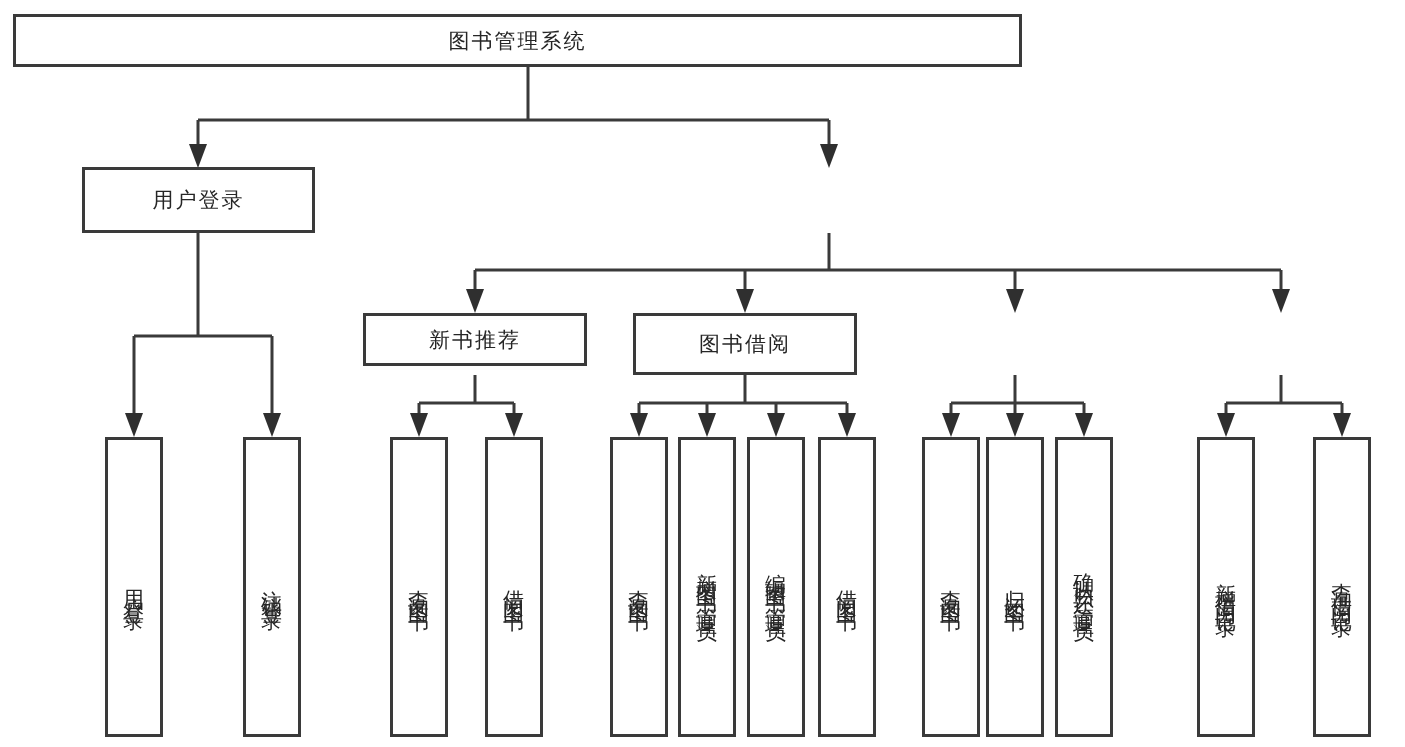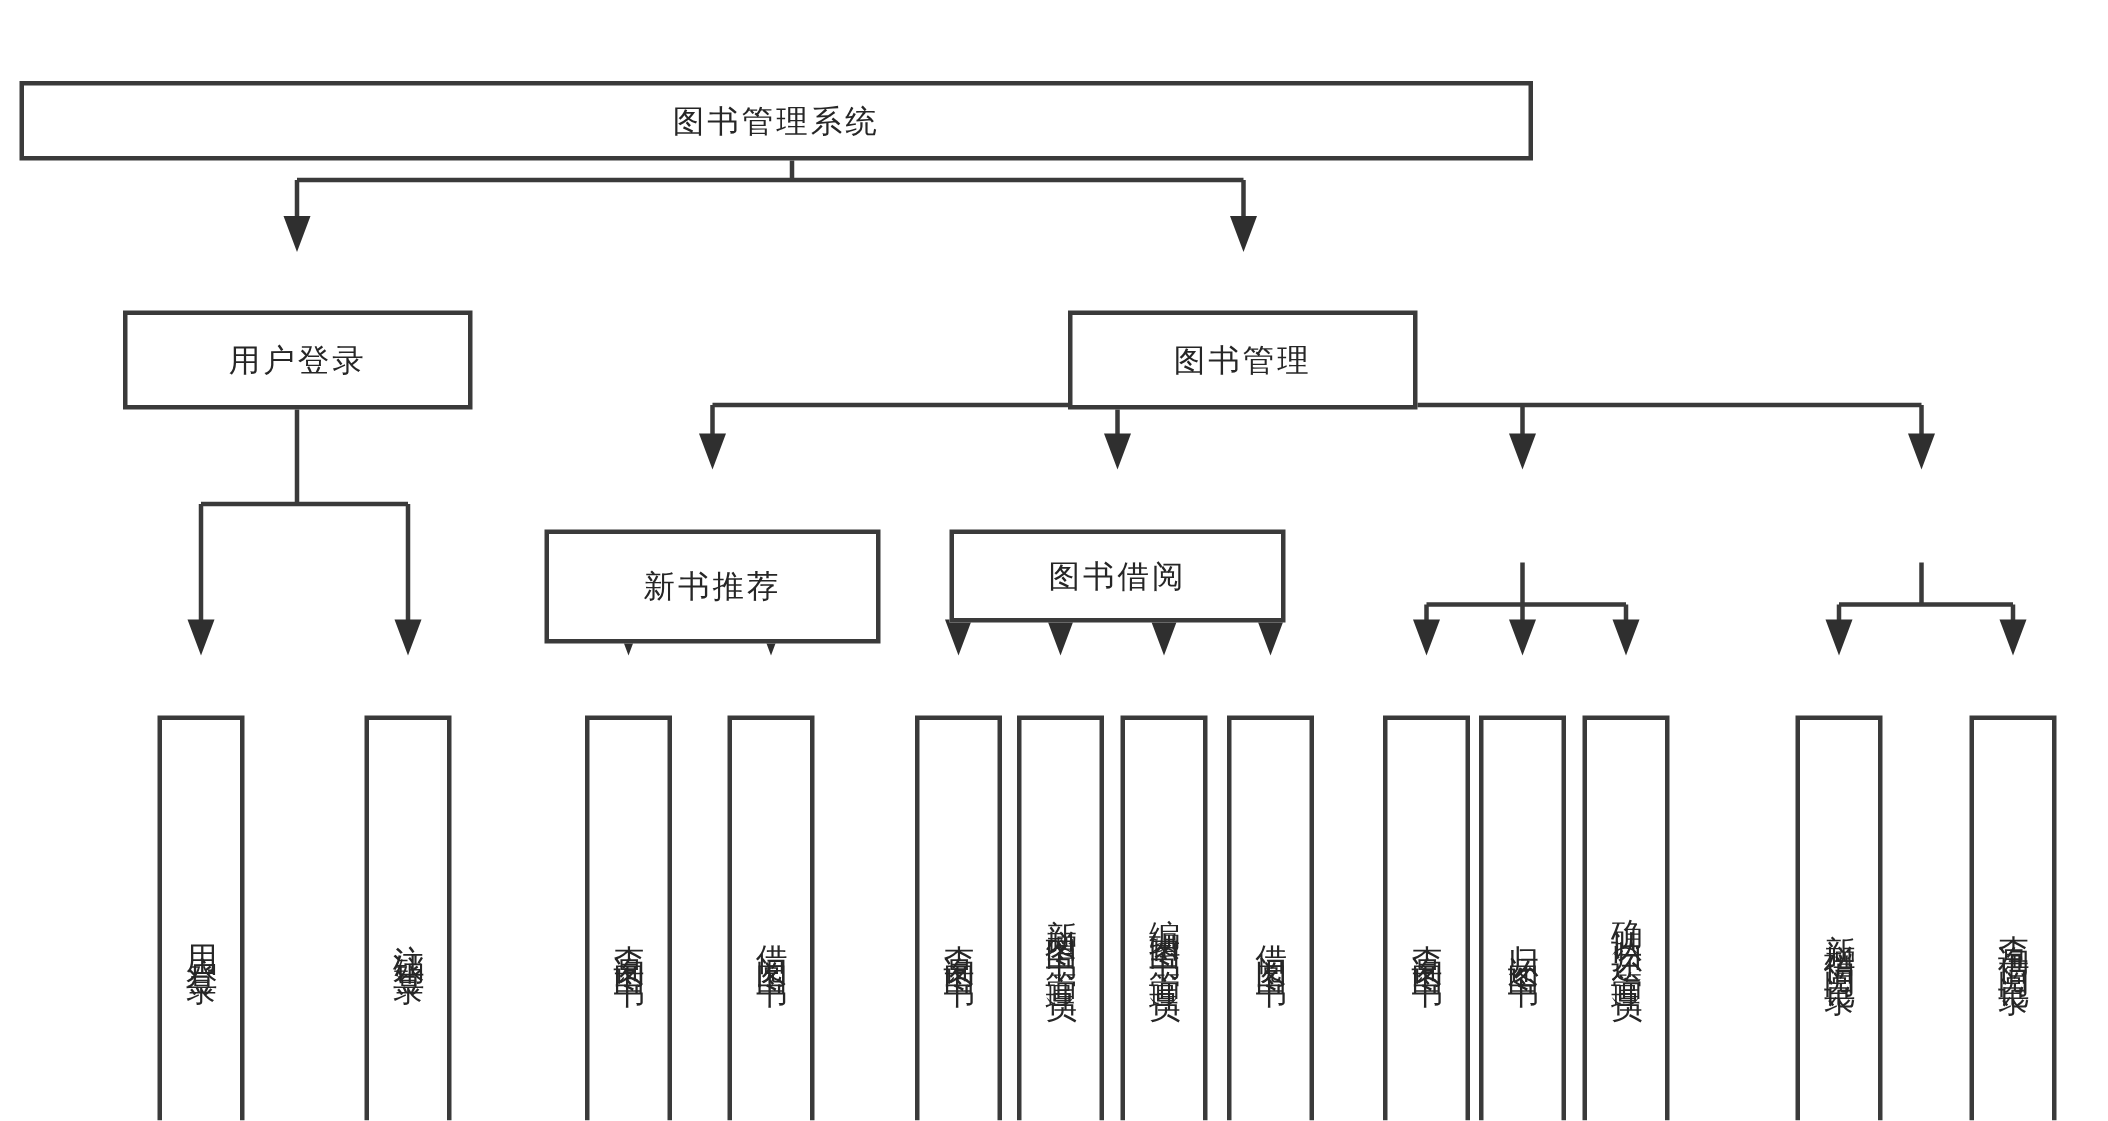--- a/index.html
+++ b/index.html
@@ -14,21 +14,20 @@
   #wires { position: absolute; left: 0; top: 0; }
   .box {
     position: absolute;
     background: #ffffff;
     border: 3px solid #3a3a3a;
     box-sizing: border-box;
     display: flex;
     align-items: center;
     justify-content: center;
     color: #262626;
-    margin-top: 40px;
   }
   .hbox span {
     font-size: 21px;
     letter-spacing: 2px;
     white-space: nowrap;
   }
   .vbox { width: 58px; height: 300px; top: 437px; }
   .vbox .vtext {
     writing-mode: vertical-rl;
     text-orientation: mixed;
@@ -90,25 +89,22 @@
     </g>
   </svg>
 
   <div class="box hbox" style="left:13px; top:14px; width:1009px; height:53px">
     <span>图书管理系统</span>
   </div>
 
   <div class="box hbox" style="left:82px; top:167px; width:233px; height:66px">
     <span>用户登录</span>
   </div>
-  <div class="box hbox" style="left:712px; top:167px; width:233px; height:66px">
-    <span>图书管理</span>
-  </div>
 
-  <div class="box hbox" style="left:363px; top:313px; width:224px; height:76px">
+  <div class="box hbox" style="left:363px; top:313px; width:224px; height:53px">
     <span>新书推荐</span>
   </div>
   <div class="box hbox" style="left:633px; top:313px; width:224px; height:62px">
     <span>图书借阅</span>
   </div>
 
   <div class="box vbox" style="left:105px">
     <span class="vtext">用户登录</span>
   </div>
   <div class="box vbox" style="left:243px">

